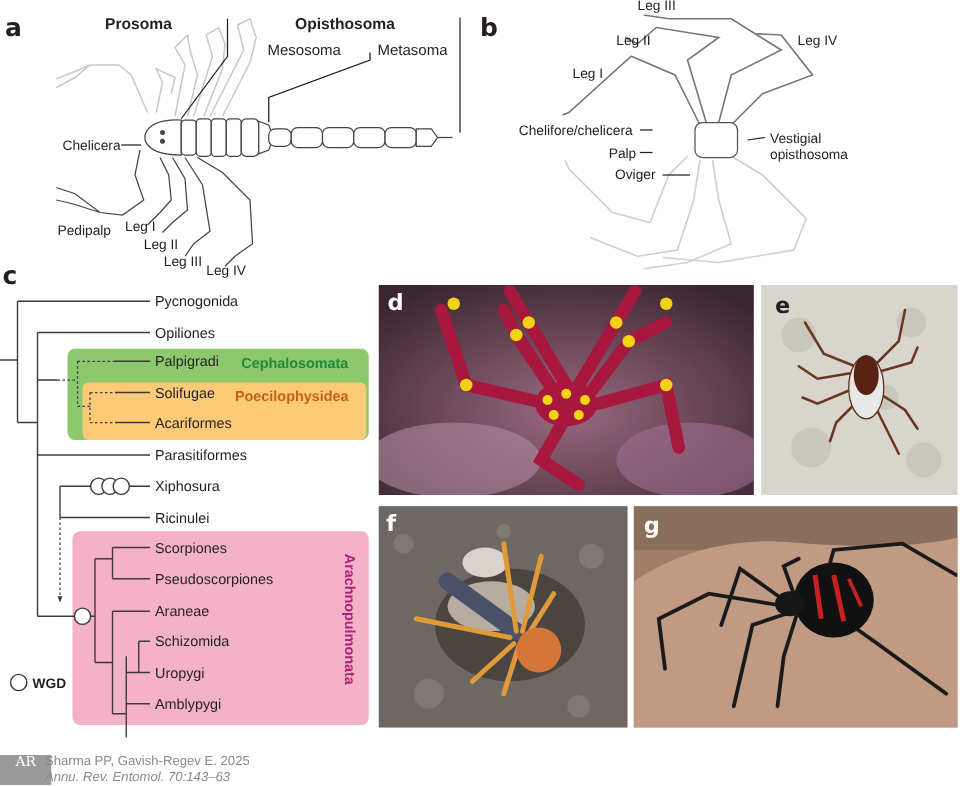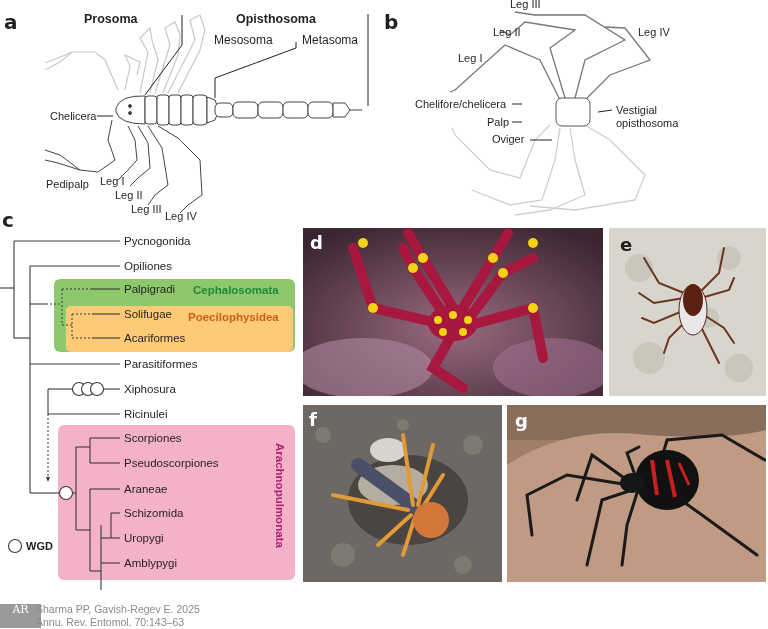--- a/index.html
+++ b/index.html
@@ -3,21 +3,21 @@
 <meta charset="utf-8">
 <style>
   html, body { margin:0; padding:0; background:#ffffff; }
   body { width:768px; height:629px; position:relative; overflow:hidden; font-family:"Liberation Sans", sans-serif; color:#231f20; }
   .panel-letter { position:absolute; font-family:"DejaVu Sans", sans-serif; font-weight:bold; font-size:20px; color:#231f20; line-height:1; }
   .photo-letter { position:absolute; font-family:"DejaVu Sans", sans-serif; font-weight:bold; font-size:18px; line-height:1; }
   svg text { font-family:"Liberation Sans", sans-serif; }
   .photo { position:absolute; overflow:hidden; }
   .photo svg { display:block; }
   .credit { position:absolute; left:36px; top:603px; font-size:10.5px; color:#8a8a8a; line-height:13px; }
-  .credit .journal { }
+  .credit .journal { font-style:italic; }
   .ar-logo { position:absolute; left:0; top:604px; width:41px; height:24px; background:#9a9a9a; color:#fff; font-family:"DejaVu Serif", serif; font-size:11px; line-height:11px; text-align:center; }
 </style>
 </head>
 <body>
 
 <div class="panel-letter" style="left:4px;top:12px;">a</div>
 <div class="panel-letter" style="left:384px;top:12px;">b</div>
 <div class="panel-letter" style="left:2px;top:210px;">c</div>
 
 <svg style="position:absolute;left:0;top:0;" width="380" height="225" viewBox="0 0 380 225">

